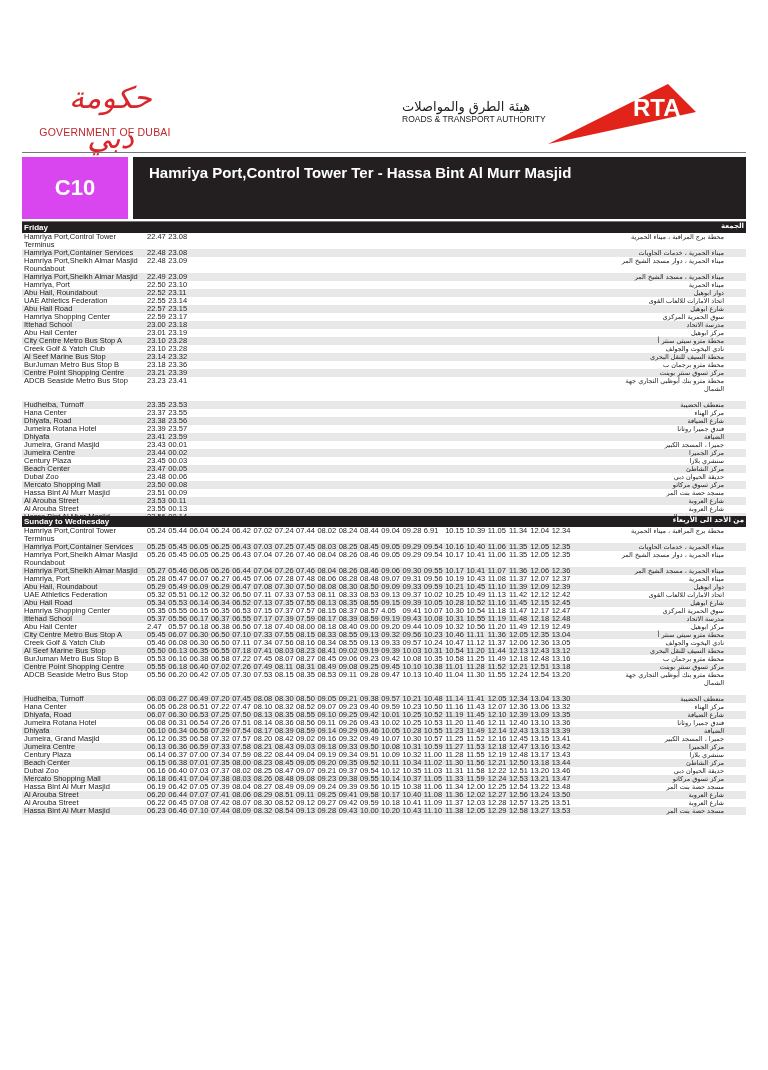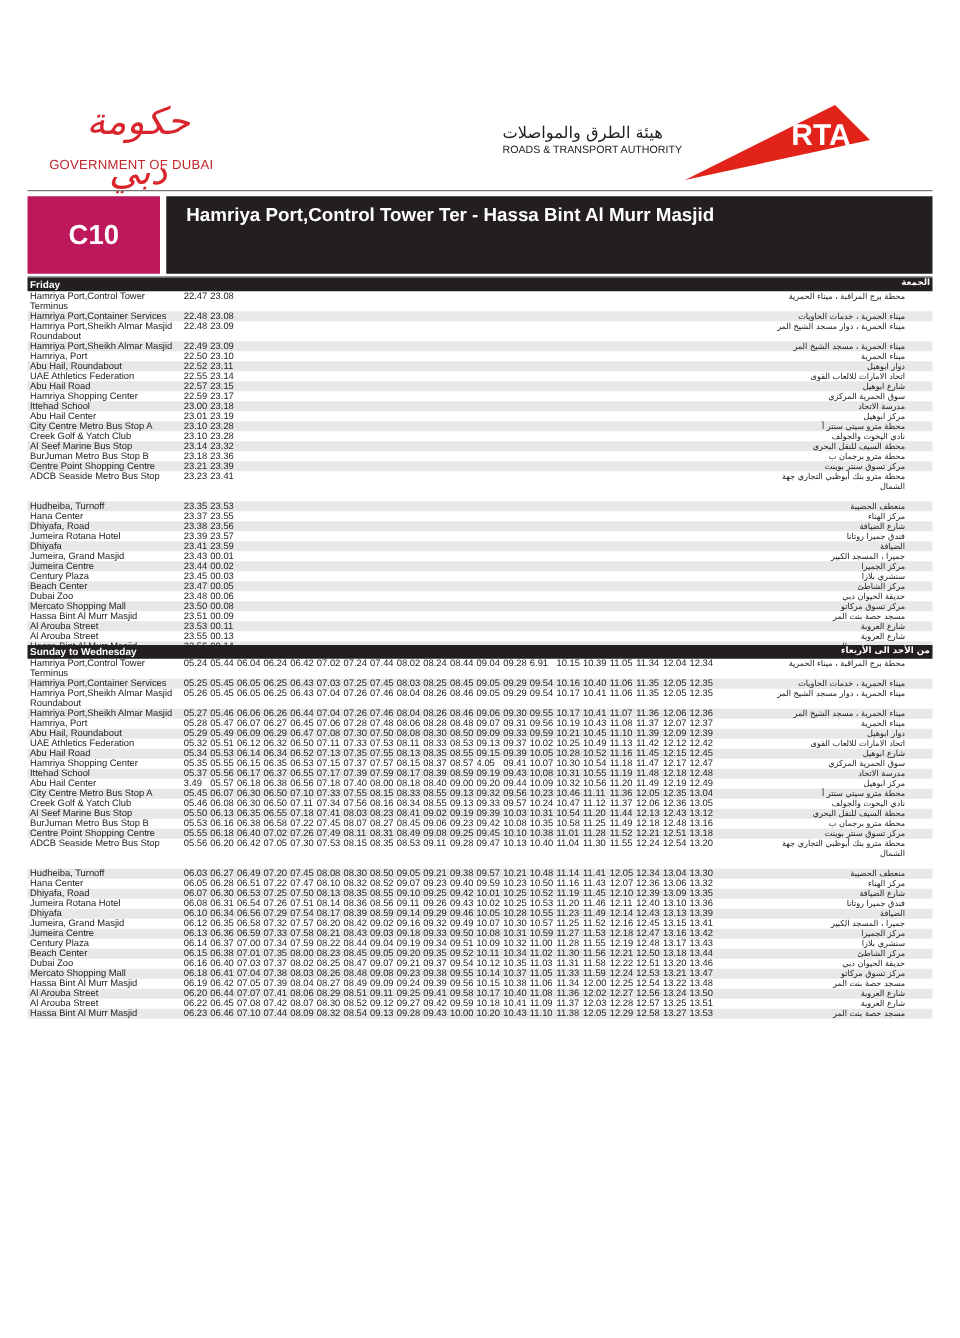--- a/index.html
+++ b/index.html
@@ -5,21 +5,21 @@
   html,body{margin:0;padding:0;background:#fff;}
   body{width:768px;height:1070px;position:relative;overflow:hidden;font-family:"Liberation Sans",sans-serif;color:#222;}
   .header{position:absolute;left:0;top:0;width:768px;height:150px;}
   .gov-arabic{position:absolute;left:48px;top:78px;width:125px;text-align:center;color:#d9262c;font-family:"DejaVu Serif",serif;font-size:30px;font-style:italic;line-height:40px;}
   .gov-text{position:absolute;left:30px;top:126px;width:150px;text-align:center;color:#c0262c;font-size:10.5px;letter-spacing:0.2px;}
   .rta-ar{position:absolute;left:402px;top:99px;font-size:13px;color:#222;font-family:"DejaVu Sans",sans-serif;text-align:center;}
   .rta-en{position:absolute;left:402px;top:114px;font-size:8.5px;color:#222;}
   .rta-mark{position:absolute;left:548px;top:84px;width:148px;height:60px;}
   .rule-top{position:absolute;left:22px;top:152px;width:724px;height:1px;background:#777;}
   .route-box{position:absolute;left:22px;top:157px;width:724px;height:62px;}
-  .route-code{position:absolute;left:0;top:0;width:106px;height:62px;background:#be185d;color:#fff;font-size:22px;font-weight:bold;display:flex;align-items:center;justify-content:center;}
+  .route-code{position:absolute;left:0;top:0;width:106px;height:62px;background:#d946ef;color:#fff;font-size:22px;font-weight:bold;display:flex;align-items:center;justify-content:center;}
   .route-title{position:absolute;left:111px;top:0;width:613px;height:62px;background:#231f20;color:#fff;}
   .route-title .en{position:absolute;left:16px;top:7px;font-size:15px;font-weight:bold;}
   .route-title .ar{position:absolute;left:150px;top:33px;font-size:14px;font-weight:bold;font-family:"DejaVu Sans",sans-serif;direction:rtl;}
   .rule-bot{position:absolute;left:22px;top:221px;width:724px;height:1px;background:#777;}
 
   .section{position:absolute;left:22px;width:724px;}
   .sec-head{height:11px;background:#231f20;color:#fff;font-size:8px;font-weight:bold;position:relative;}
   .sec-head .en{position:absolute;left:2px;top:1px;}
   .sec-head .ar{position:absolute;right:2px;top:0px;font-family:"DejaVu Sans",sans-serif;font-size:7px;direction:rtl;}
   .row{position:relative;font-size:7.5px;line-height:8px;}
@@ -581,21 +581,21 @@
           <span>11.19</span>
           <span>11.48</span>
           <span>12.18</span>
           <span>12.48</span>
         </div>
         <div class="ar">مدرسة الاتحاد</div>
       </div>
       <div class="row" style="height: 8px;">
         <div class="name">Abu Hail Center</div>
         <div class="times">
-          <span>3.49</span>
+          <span>2.47</span>
           <span>05.57</span>
           <span>06.18</span>
           <span>06.38</span>
           <span>06.56</span>
           <span>07.18</span>
           <span>07.40</span>
           <span>08.00</span>
           <span>08.18</span>
           <span>08.40</span>
           <span>09.00</span>

